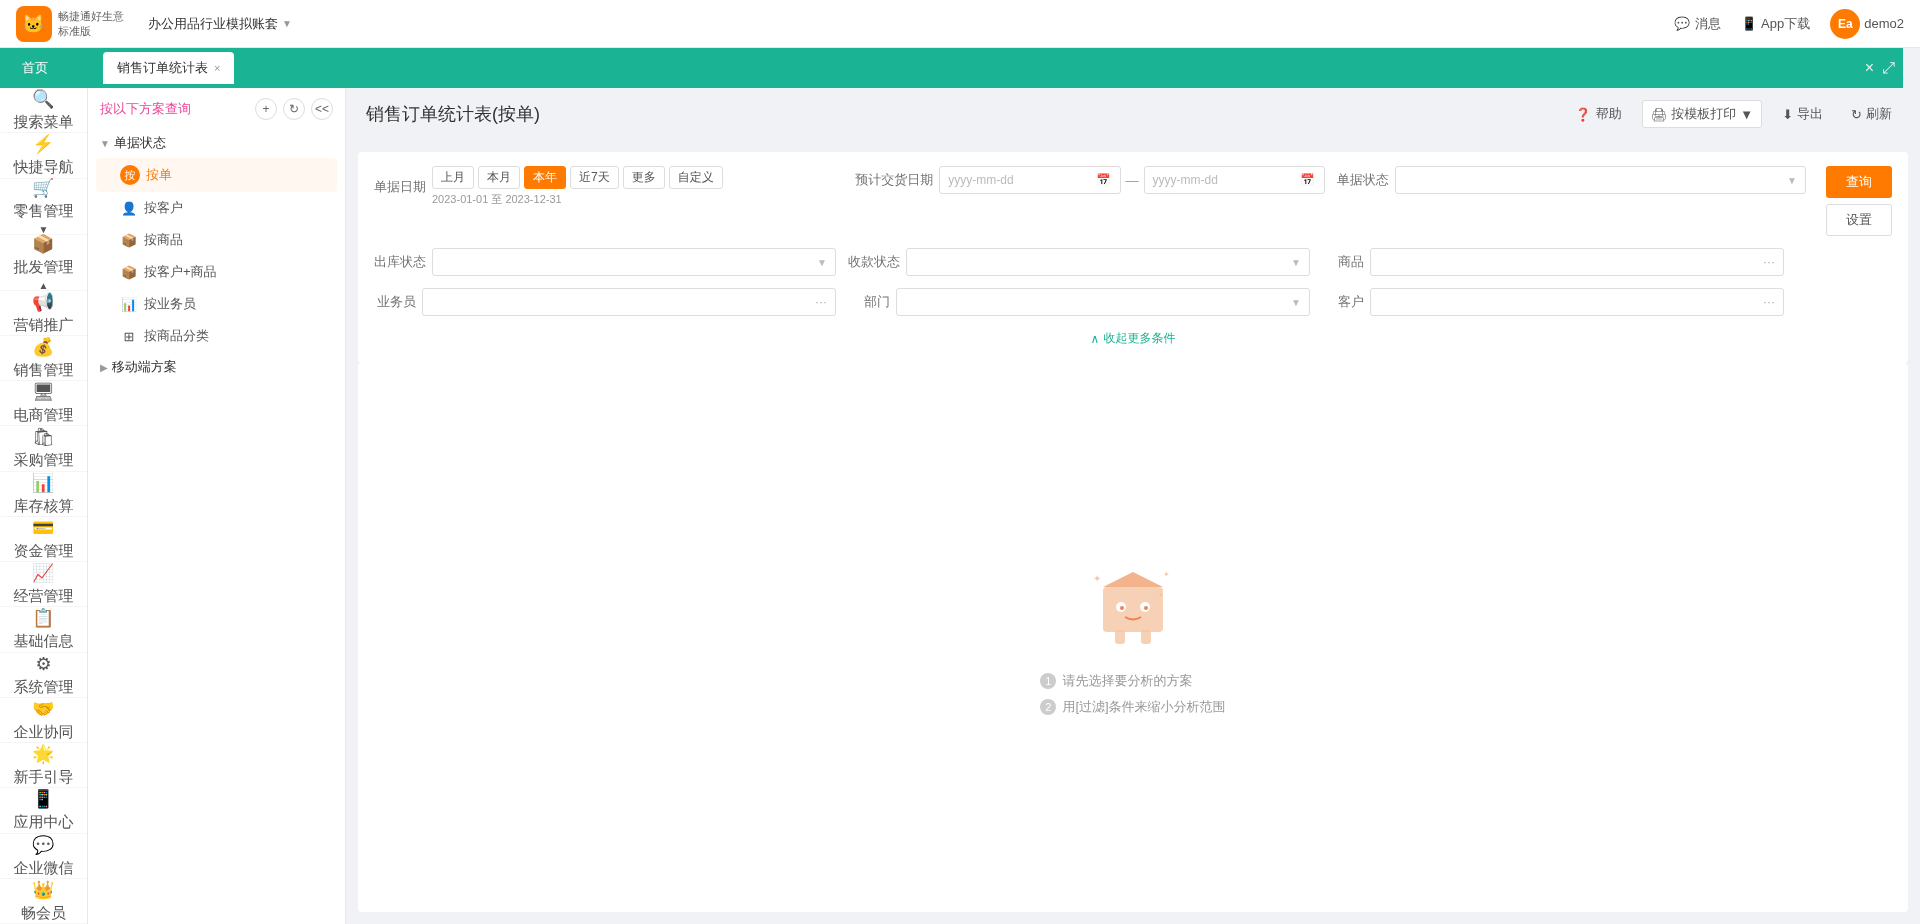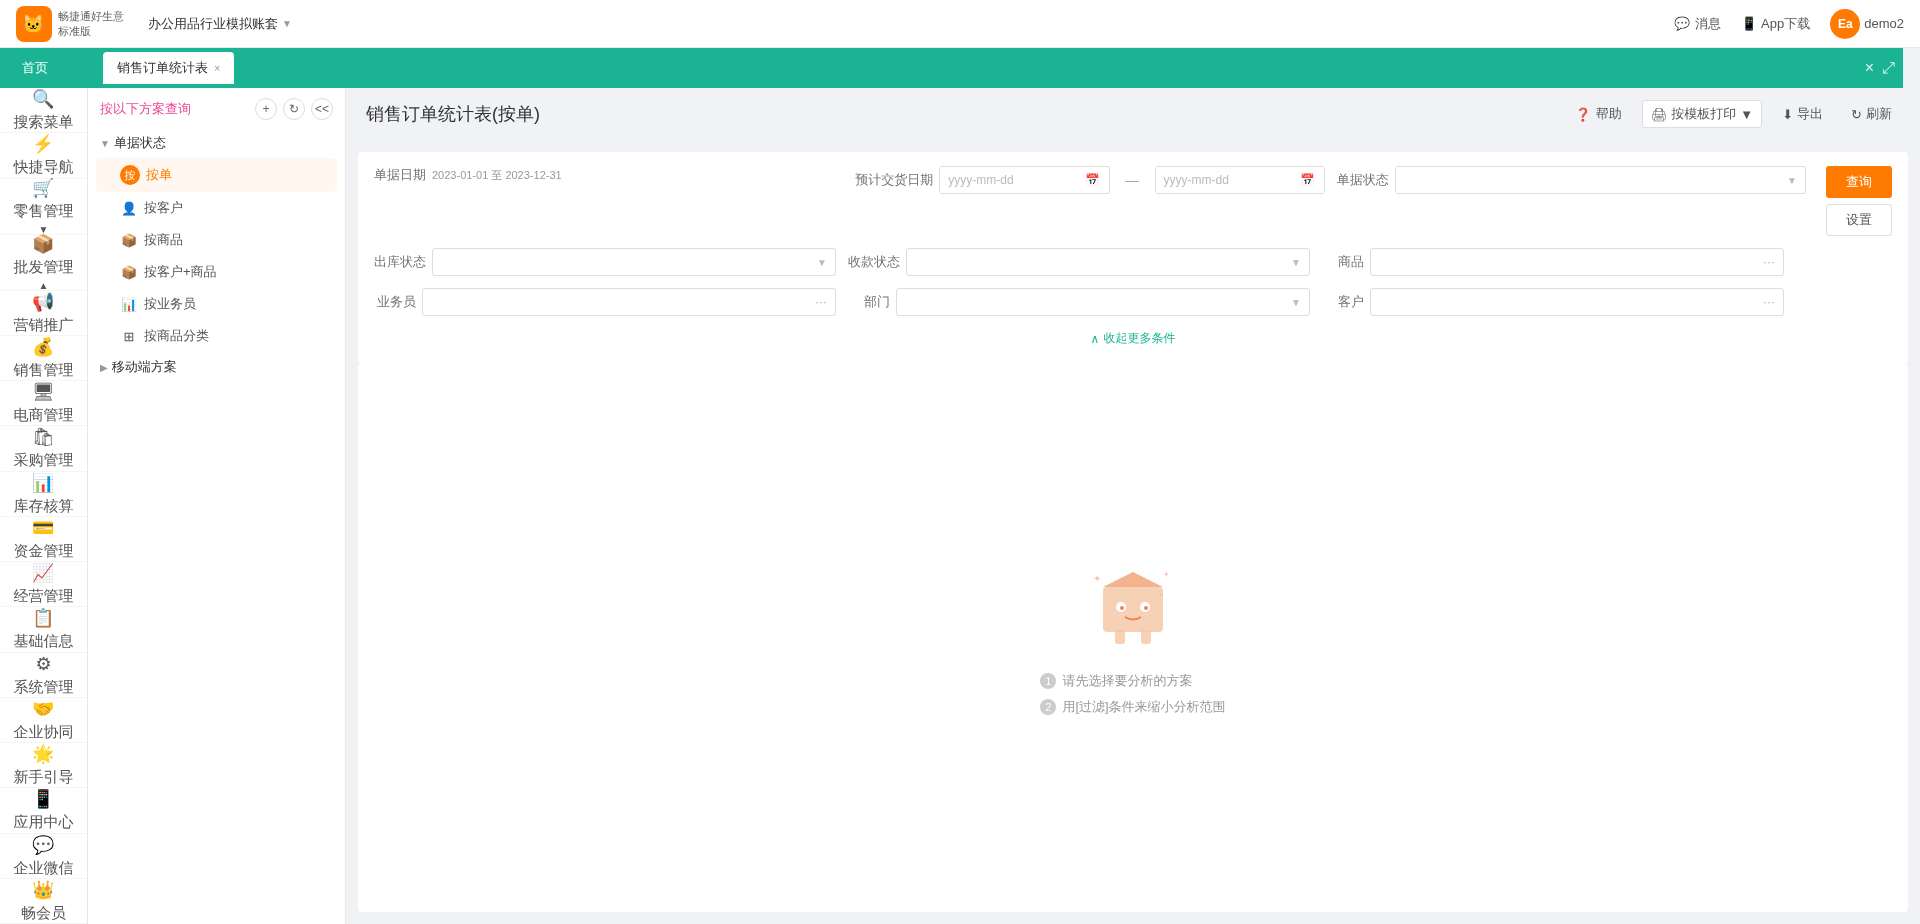--- a/index.html
+++ b/index.html
@@ -658,27 +658,35 @@
         </div>
       </div>
 
       <div class="filter-section">
 
         <div style="display:flex;align-items:flex-start;gap:12px;margin-bottom:12px;">
 
           <div style="display:flex;align-items:center;gap:6px;flex:1;">
             <span class="filter-cell-label">单据日期</span>
             <div style="display:flex;flex-direction:column;gap:3px;flex:1;">
+              <div class="date-quick-btns">
+                <button class="date-quick-btn">上月</button>
+                <button class="date-quick-btn">本月</button>
+                <button class="date-quick-btn active">本年</button>
+                <button class="date-quick-btn">近7天</button>
+                <button class="date-quick-btn">更多</button>
+                <button class="date-quick-btn">自定义</button>
+              </div>
               <span style="font-size:11px;color:#999;">2023-01-01 至 2023-12-31</span>
             </div>
           </div>
 
           <div style="display:flex;align-items:center;gap:6px;flex:1;">
             <span class="filter-cell-label" style="min-width:70px;font-family:Liberation Serif, serif;">预计交货日期</span>
-            <div style="display:flex;align-items:center;gap:16px;flex:1;">
+            <div style="display:flex;align-items:center;gap:5px;flex:1;">
               <div class="filter-date-input">
                 <span style="color:#bbb;font-size:12px;">yyyy-mm-dd</span>
                 <span class="calendar-icon">📅</span>
               </div>
               <span style="color:#999;">—</span>
               <div class="filter-date-input">
                 <span style="color:#bbb;font-size:12px;">yyyy-mm-dd</span>
                 <span class="calendar-icon">📅</span>
               </div>
             </div>

